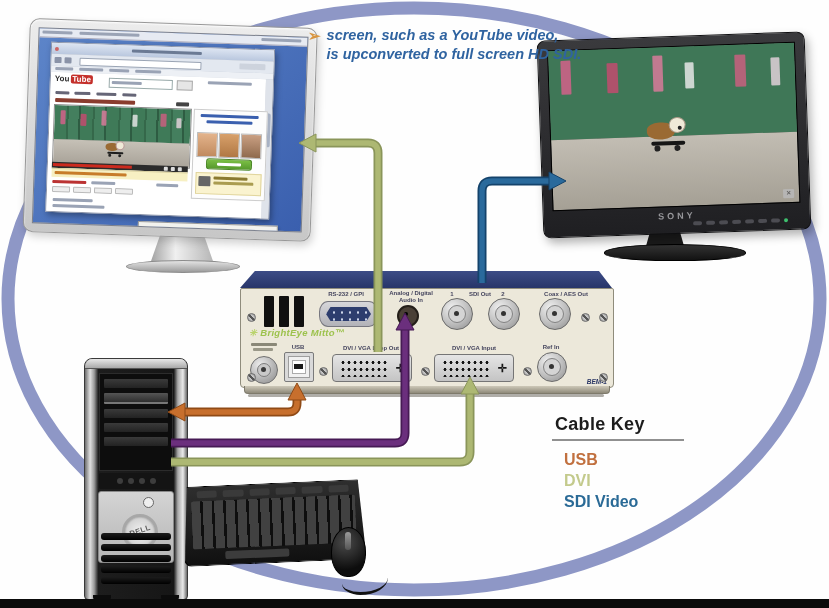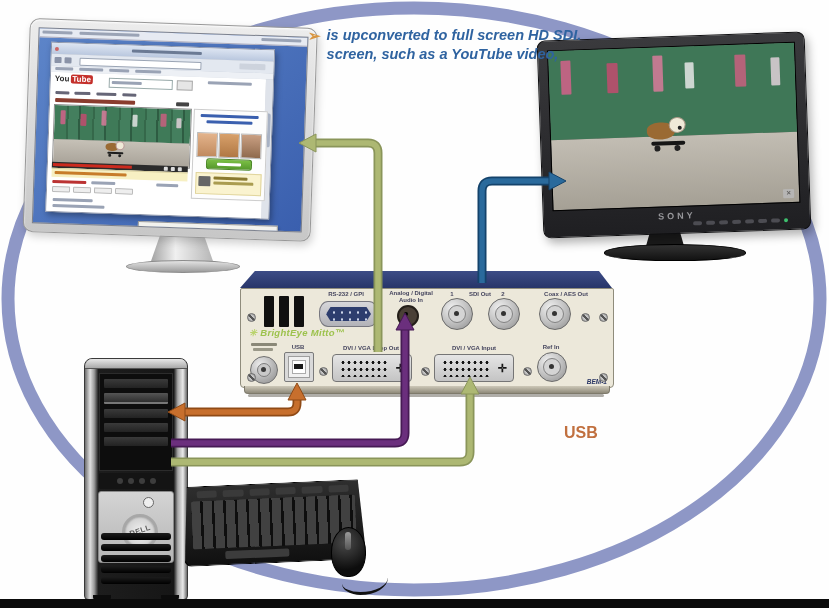--- a/index.html
+++ b/index.html
@@ -508,25 +508,28 @@
       <path d="M171 462 H460 Q470 462 470 452 V392" fill="none" stroke="#8a955a" stroke-width="9"></path>
       <path d="M171 462 H460 Qu470 462 470 452 V392" fill="none" stroke="#adb873" stroke-width="5.5"></path>
       <path d="M171 462 H460 Q470 462 470 452 V392" fill="none" stroke="#adb873" stroke-width="5.5"></path>
       <polygon points="470,377 461,394 479,394" fill="#adb873" stroke="#8a955a" stroke-width="1"></polygon>
     </g>
   </svg>
 
   <div class="abs annotation">
     <span class="bullet">➢</span>
     <div class="lines">
+      <div>screen, such as a YouTube video,</div>
       <div>is upconverted to full screen HD SDI.</div>
-      <div>screen, such as a YouTube video,</div>
     </div>
   </div>
 
   <div class="abs cablekey">
+    <div class="title">Cable Key</div>
     <ul>
       <li class="key-usb">USB</li>
+      <li class="key-dvi">DVI</li>
+      <li class="key-sdi">SDI Video</li>
     </ul>
   </div>
 
   <div class="abs bottombar"></div>
 </div>
 
 </body></html>

